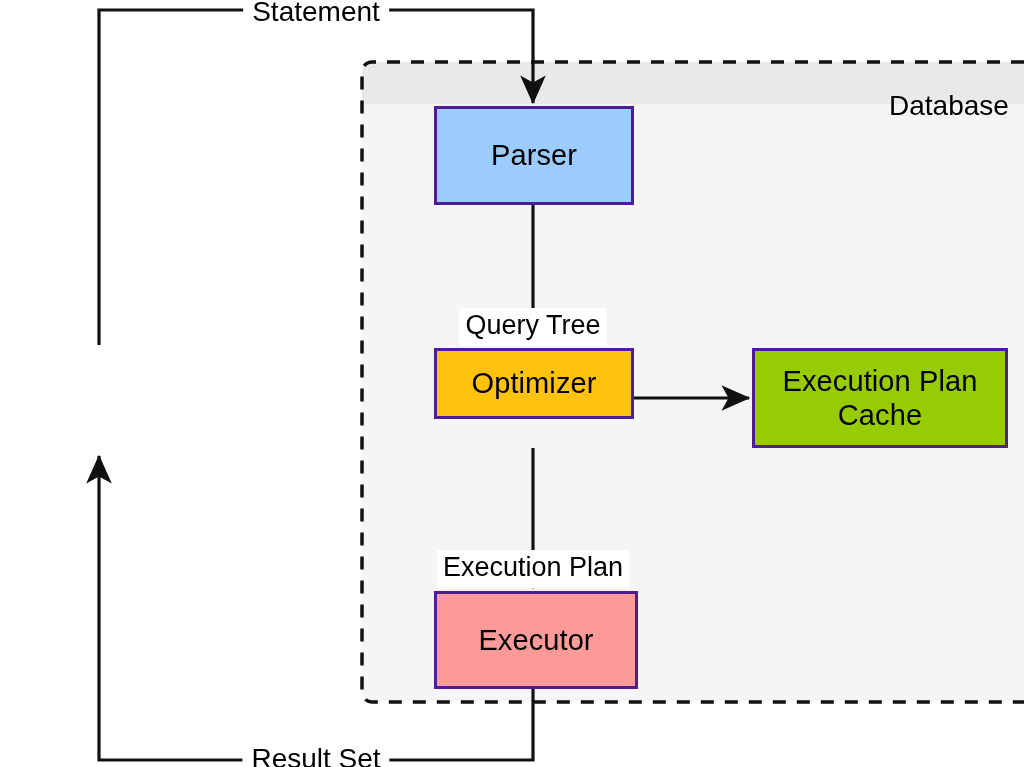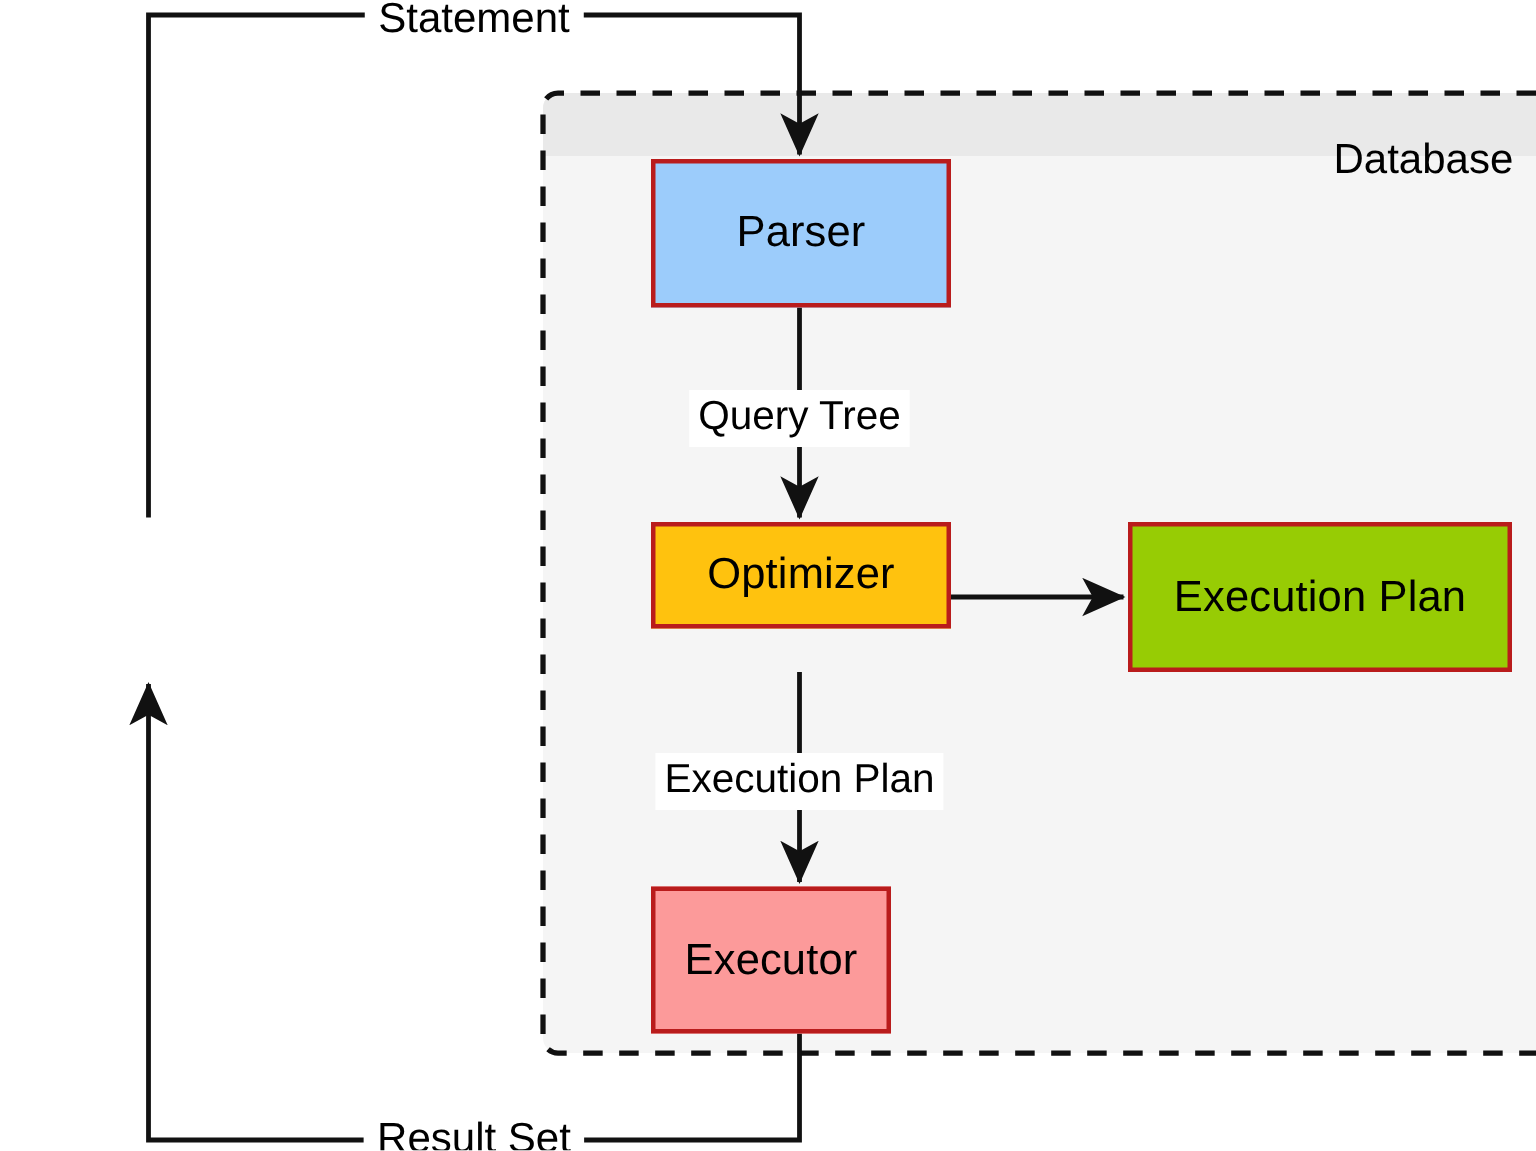--- a/index.html
+++ b/index.html
@@ -20,40 +20,41 @@
   svg.layer {
     position: absolute;
     left: 0;
     top: 0;
     width: 1024px;
     height: 767px;
   }
   .node {
     position: absolute;
     box-sizing: border-box;
-    border: 3px solid #b91c1c;
+    border: 3px solid #4c1d95;
     display: flex;
     align-items: center;
     justify-content: center;
     text-align: center;
     color: #000000;
     font-size: 29px;
     line-height: 1.18;
     letter-spacing: 0.1px;
   }
   .edge-label {
     position: absolute;
     background: #ffffff;
     color: #000000;
     font-size: 27px;
     line-height: 1.1;
     padding: 3px 6px 5px 6px;
     white-space: nowrap;
     transform: translateX(-50%);
     text-align: center;
+    margin-top: 48px;
   }
   .plain-label {
     position: absolute;
     background: #ffffff;
     color: #000000;
     font-size: 28px;
     line-height: 1.1;
     padding: 2px 9px 4px 9px;
     white-space: nowrap;
     transform: translateX(-50%);
@@ -105,24 +106,25 @@
     <span>Parser</span>
   </div>
 
   <div class="node" style="left:434px; top:348px; width:200px; height:71px; background:#ffc20e;">
     <span>Optimizer</span>
   </div>
 
   <div class="node" style="left:752px; top:348px; width:256px; height:100px; background:#97cc04;">
     <div>
       <div>Execution Plan</div>
+      <div>Cache</div>
     </div>
   </div>
 
-  <div class="node" style="left:434px; top:591px; width:160px; height:98px; background:#fc9a9a;">
+  <div class="node" style="left:434px; top:591px; width:204px; height:98px; background:#fc9a9a;">
     <span>Executor</span>
   </div>
 
   <div class="plain-label" style="left:316px; top:-5px;">Statement</div>
 
   <div class="edge-label" style="left:533px; top:260px;">Query Tree</div>
 
   <div class="edge-label" style="left:533px; top:502px;">Execution Plan</div>
 
   <div class="plain-label" style="left:316px; top:742px;">Result Set</div>

